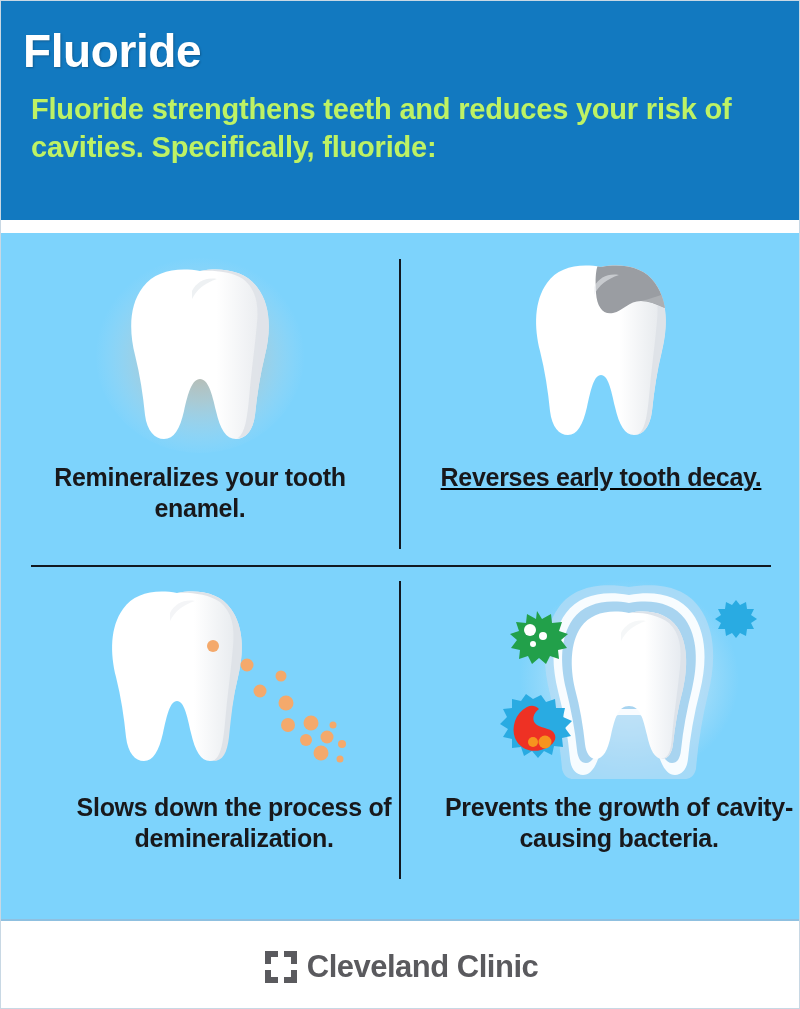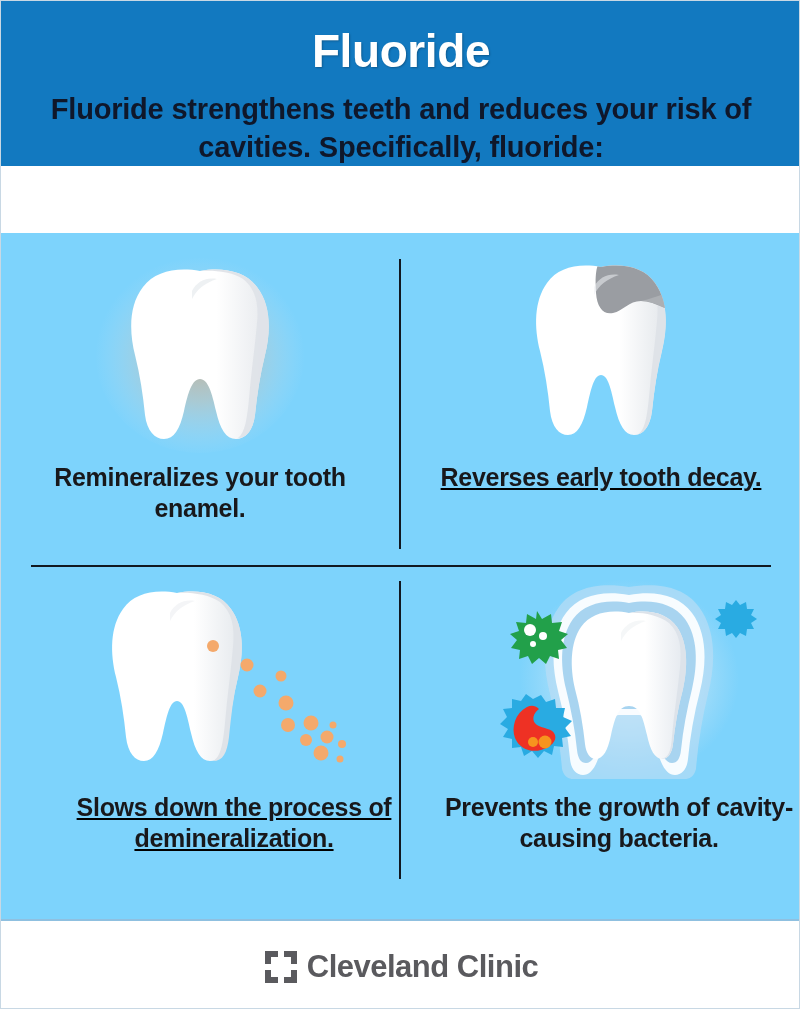--- a/index.html
+++ b/index.html
@@ -21,37 +21,37 @@
     border: 1px solid #c8d8e4;
     overflow: hidden;
   }
 
   
   .header {
     position: absolute;
     left: 0;
     top: 0;
     width: 800px;
-    height: 165px;
+    height: 219px;
     background: #1279c0;
     box-sizing: border-box;
     padding: 26px 22px 0 22px;
-    text-align: center;
+    text-align: left;
   }
   .header-title {
     color: #ffffff;
     font-size: 46px;
     font-weight: bold;
     letter-spacing: -0.4px;
     line-height: 1.05;
     margin: 0 0 16px 0;
     text-shadow: 1px 1px 2px rgba(0,0,0,0.25);
   }
   .header-sub {
-    color: #0f172a;
+    color: #bef264;
     font-size: 29px;
     font-weight: bold;
     line-height: 1.3;
     margin: 8px auto;
     max-width: 740px;
     letter-spacing: -0.2px;
   }
 
   
   .body-area {
@@ -87,21 +87,21 @@
     height: 2px;
     background: #111820;
   }
 
   .cell {
     position: absolute;
     box-sizing: border-box;
   }
   .cell-tl { left: 0;     top: 10px;  width: 398px; height: 320px; }
   .cell-tr { left: 400px; top: 10px;  width: 400px; height: 320px; text-decoration: underline; }
-  .cell-bl { left: 0;     top: 340px; width: 466px; height: 310px; text-decoration: underline; }
+  .cell-bl { left: 0;     top: 340px; width: 466px; height: 310px; }
   .cell-br { left: 400px; top: 340px; width: 436px; height: 310px; }
 
   .art {
     position: relative;
     width: 100%;
     height: 215px;
   }
   .art svg { display: block; margin: 0 auto; }
 
   .caption {

